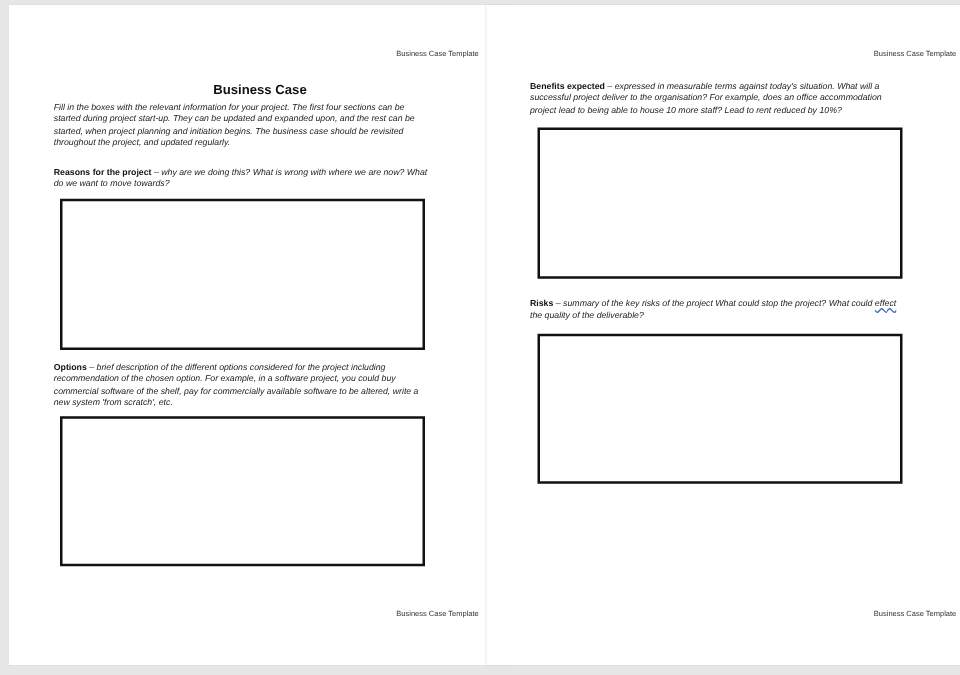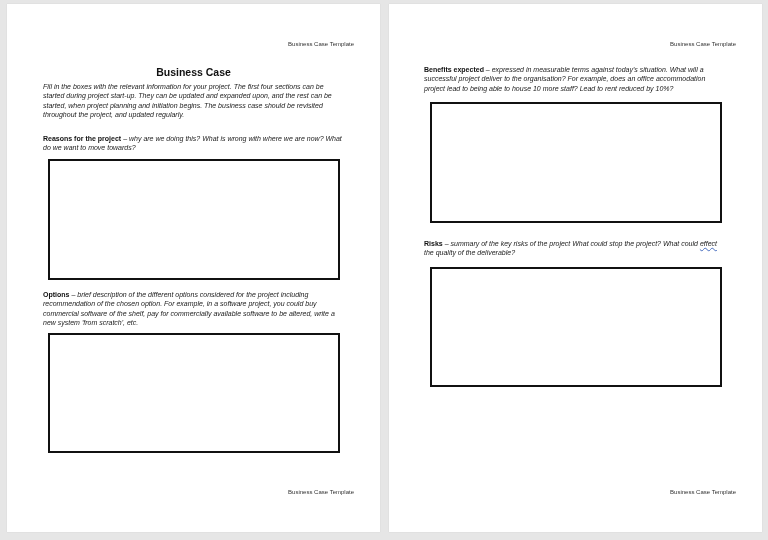--- a/index.html
+++ b/index.html
@@ -10,20 +10,21 @@
     font-family: "Liberation Sans", sans-serif;
     color: #111;
   }
   .page {
     position: absolute;
     top: 4px;
     width: 373px;
     height: 528px;
     background: #ffffff;
     box-shadow: 0 0 1px #c8c8c8;
+    padding-left: 29px;
   }
   #page1 { left: 7px; }
   #page2 { left: 389px; }
   .header {
     position: absolute;
     top: 37px;
     right: 26px;
     font-size: 6px;
     color: #333;
   }

